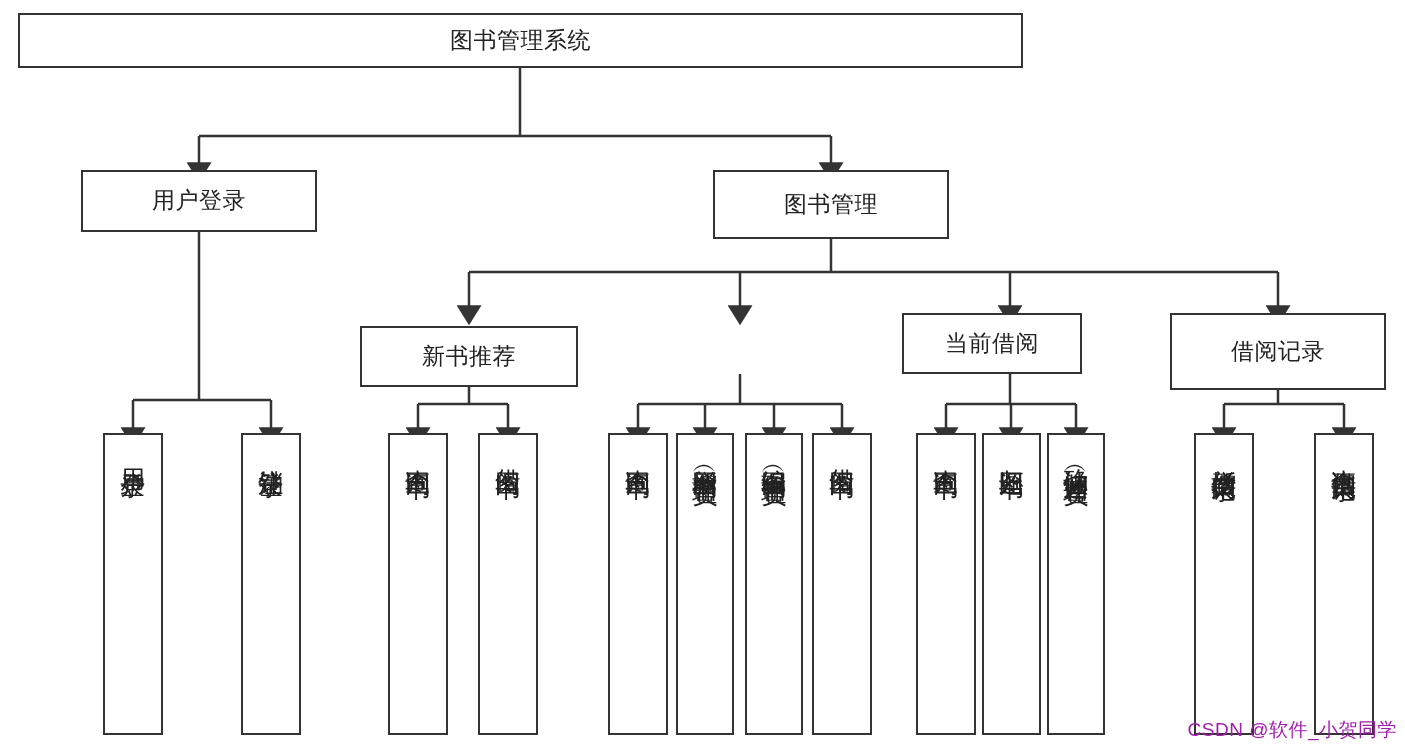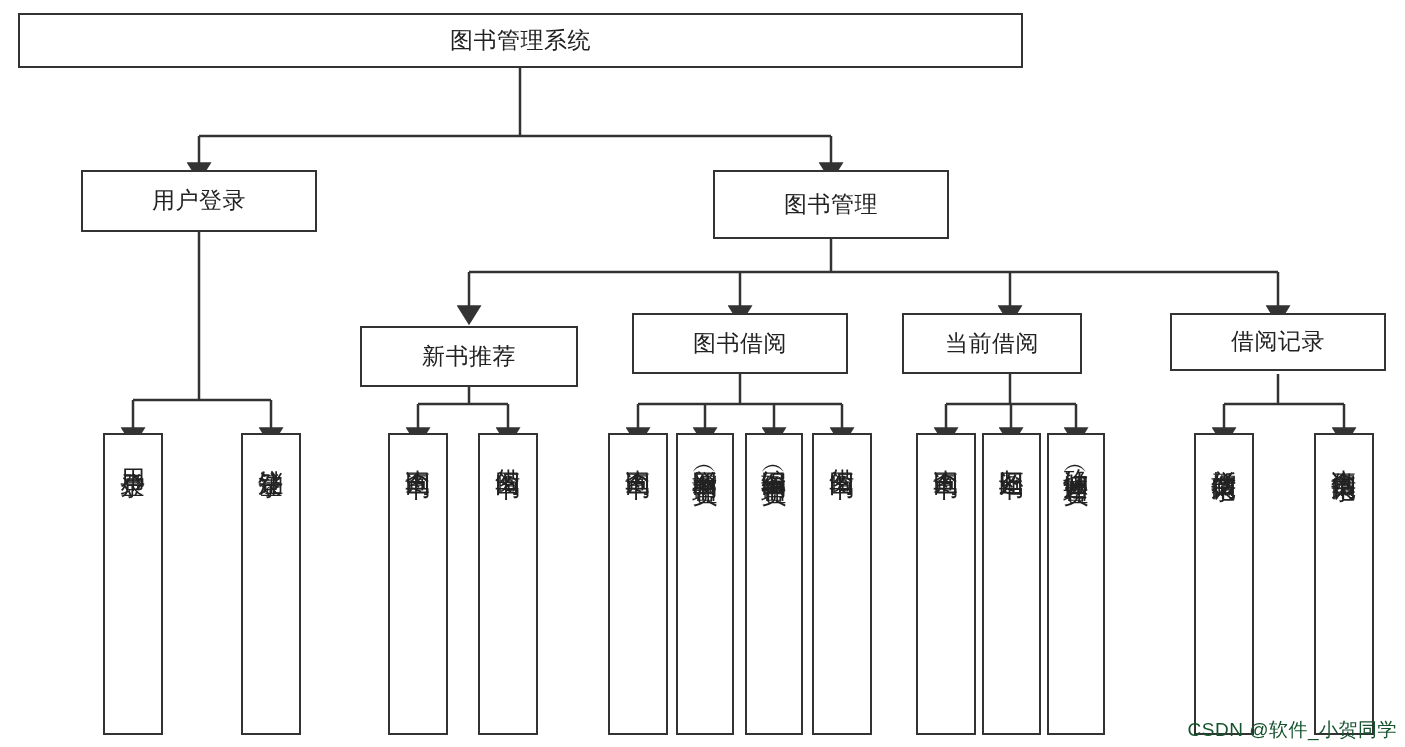--- a/index.html
+++ b/index.html
@@ -59,21 +59,21 @@
     font-size: 25px;
     line-height: 1.05;
     letter-spacing: 2px;
     white-space: nowrap;
   }
   #watermark {
     position: absolute;
     right: 8px;
     bottom: 4px;
     font-size: 19px;
-    color: #14532d;
+    color: #a21caf;
     white-space: nowrap;
     letter-spacing: 0.5px;
   }
 </style>
 </head>
 <body>
 
 <div id="canvas">
 
   <svg id="edges" viewBox="0 0 1405 747" width="1405" height="747">
@@ -135,29 +135,26 @@
   </div>
 
   <div class="node horiz" style="left:713px; top:170px; width:236px; height:69px;">
     <span class="label">图书管理</span>
   </div>
 
   <div class="node horiz" style="left:360px; top:314px; width:218px; height:61px;margin-top:12px;">
     <span class="label">新书推荐</span>
   </div>
 
-  <div class="node horiz" style="left:632px; top:313px; width:216px; height:61px;">
-    <span class="label">图书借阅</span>
-  </div>
 
   <div class="node horiz" style="left:902px; top:313px; width:180px; height:61px;">
     <span class="label">当前借阅</span>
   </div>
 
-  <div class="node horiz" style="left:1170px; top:313px; width:216px; height:58px;">
+  <div class="node horiz" style="left:1170px; top:313px; width:216px; height:77px;">
     <span class="label">借阅记录</span>
   </div>
 
   <div class="node vert" style="left:103px; top:433px; width:60px; height:302px;">
     <span class="label">用户登录</span>
   </div>
 
   <div class="node vert" style="left:241px; top:433px; width:60px; height:302px;">
     <span class="label">注销登录</span>
   </div>

